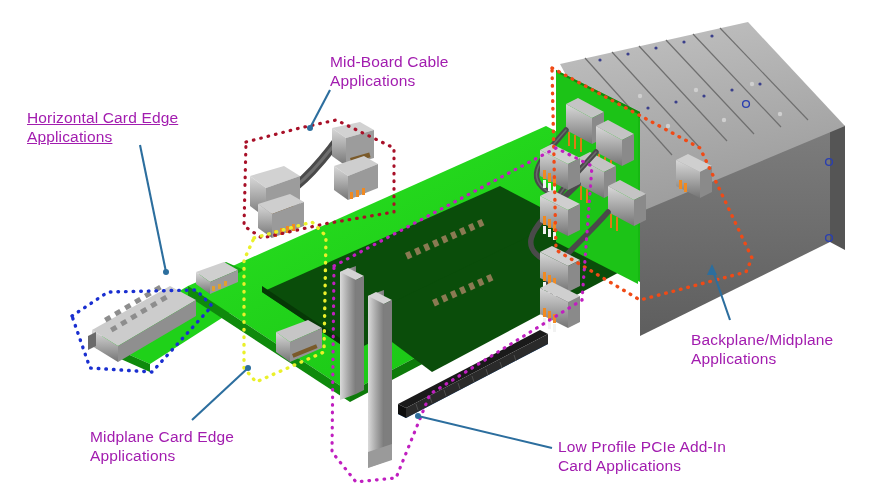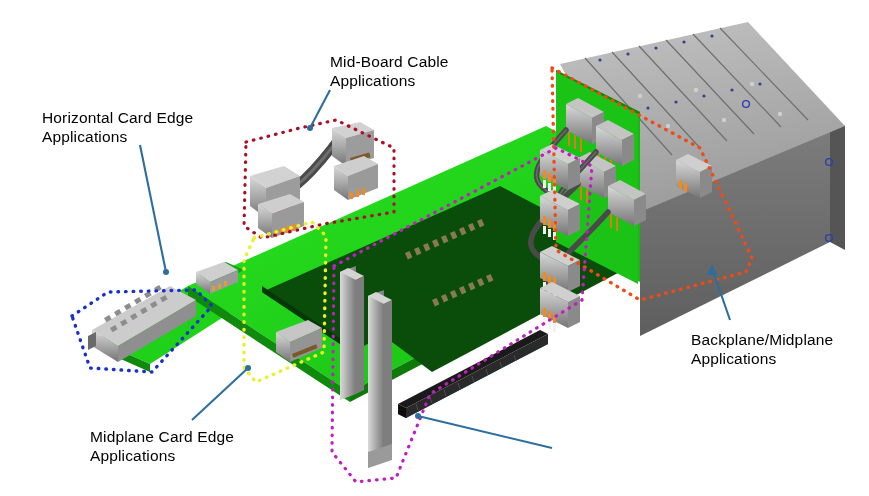--- a/index.html
+++ b/index.html
@@ -19,28 +19,28 @@
     overflow: hidden;
   }
   #art {
     position: absolute;
     left: 0; top: 0;
     width: 869px;
     height: 496px;
   }
   .callout {
     position: absolute;
-    color: #000000;
+    color: #a21caf;
     font-size: 15.5px;
     line-height: 19px;
     letter-spacing: 0.15px;
     white-space: pre-line;
     font-family: "Liberation Sans", sans-serif;
   }
-  .cl-horizontal { left: 42px;  top: 108px; }
+  .cl-horizontal { left: 27px;  top: 108px; text-decoration: underline; }
   .cl-midboard   { left: 330px; top: 52px;  }
   .cl-backplane  { left: 667px; top: 330px; margin-left: 24px; }
   .cl-vertical   { left: 90px;  top: 427px; }
   .cl-lowprofile { left: 558px; top: 437px; }
 </style>
 </head>
 <body>
 
 <div id="stage">
 
@@ -427,14 +427,16 @@
 
   <div class="callout cl-midboard">Mid-Board Cable
 Applications</div>
 
   <div class="callout cl-backplane">Backplane/Midplane
 Applications</div>
 
   <div class="callout cl-vertical">Midplane Card Edge
 Applications</div>
 
+  <div class="callout cl-lowprofile">Low Profile PCIe Add-In
+Card Applications</div>
 
 </div>
 
 </body></html>

